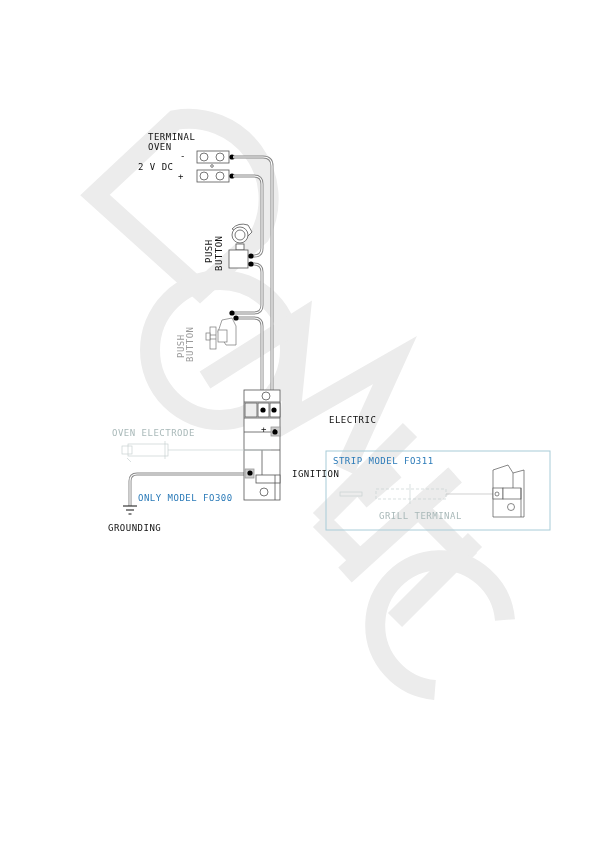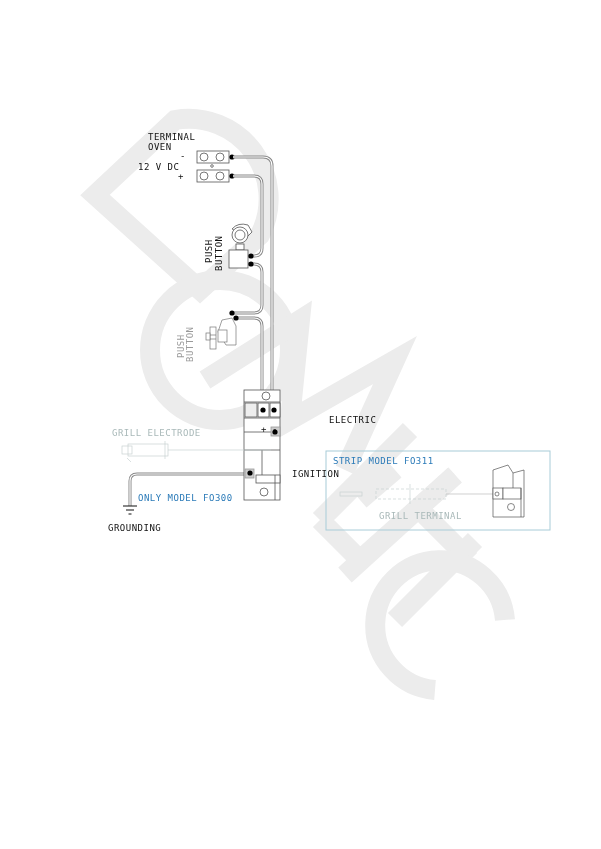--- a/index.html
+++ b/index.html
@@ -145,34 +145,34 @@
       <circle cx="497" cy="494" r="2"></circle>
       <rect x="503" y="488" width="18" height="11"></rect>
       <circle cx="511" cy="507" r="3.5"></circle>
       <line x1="521" y1="488" x2="521" y2="517"></line>
     </g>
   </svg>
 
   <div class="lbl" style="left:148px;top:132px;">TERMINAL</div>
   <div class="lbl" style="left:148px;top:142px;">OVEN</div>
   <div class="lbl" style="left:180px;top:151px;">-</div>
-  <div class="lbl" style="left:138px;top:162px;">12 V DC</div>
+  <div class="lbl" style="left:138px;top:162px;">2 V DC</div>
   <div class="lbl" style="left:178px;top:171px;">+</div>
 
   <div class="lbl rot" style="left:204px;top:263px;">PUSH</div>
   <div class="lbl rot" style="left:214px;top:271px;">BUTTON</div>
 
   <div class="lbl rot gray" style="left:176px;top:358px;">PUSH</div>
   <div class="lbl rot gray" style="left:185px;top:362px;">BUTTON</div>
 
   <div class="lbl" style="left:292px;top:415px;margin-left:37px;">ELECTRIC</div>
   <div class="lbl" style="left:292px;top:425px;margin-top:44px;">IGNITION</div>
   <div class="lbl" style="left:261px;top:424px;">+</div>
   <div class="lbl" style="left:272px;top:424px;">-</div>
 
-  <div class="lbl faint" style="left:112px;top:428px;">GRILL ELECTRODE</div>
+  <div class="lbl faint" style="left:112px;top:428px;">OVEN ELECTRODE</div>
   <div class="lbl blue" style="left:138px;top:493px;">ONLY MODEL FO300</div>
   <div class="lbl" style="left:108px;top:523px;">GROUNDING</div>
 
   <div class="lbl blue" style="left:333px;top:456px;">STRIP MODEL FO311</div>
   <div class="lbl faint" style="left:379px;top:511px;">GRILL TERMINAL</div>
 
 </div>
 
 </body></html>

